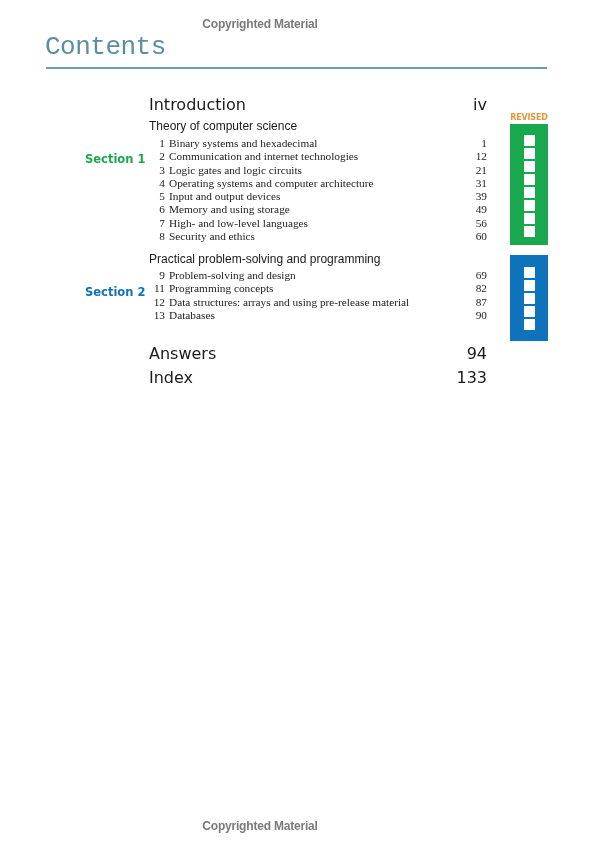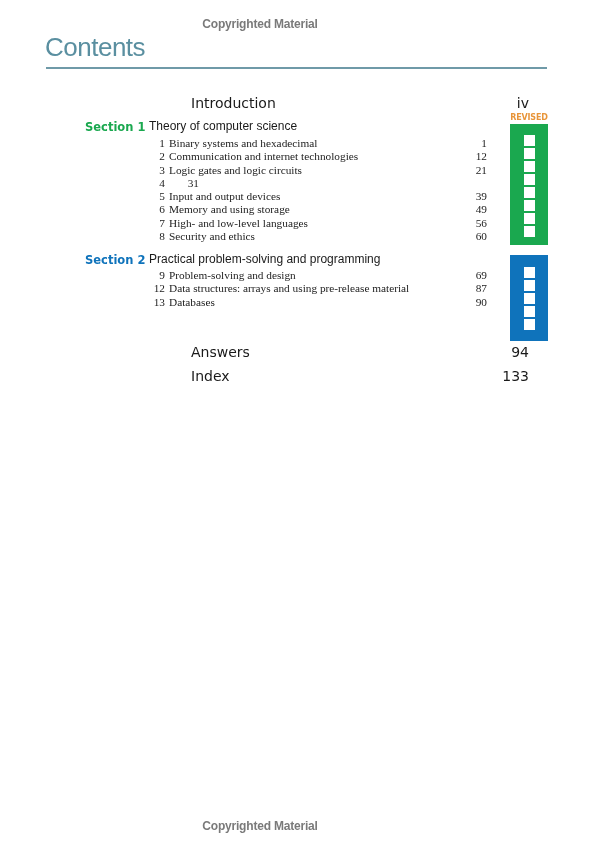--- a/index.html
+++ b/index.html
@@ -26,51 +26,51 @@
       color: #7a7a7a;
       letter-spacing: -0.2px;
     }
     .watermark.top { top: 17px; }
     .watermark.bottom { top: 819px; }
 
     .page-title {
       position: absolute;
       left: 45px;
       top: 32px;
-      font-family: Liberation Sans, sans-serif;
+      font-family: Liberation Mono, monospace;
       font-size: 26px;
       color: #5a8fa0;
       letter-spacing: -0.5px;
     }
     .title-rule {
       position: absolute;
       left: 46px;
       top: 67px;
       width: 501px;
       height: 2px;
       background: #6f9aa8;
     }
 
     .toc-main {
       position: absolute;
       left: 149px;
       width: 338px;
       font-family: "DejaVu Sans", sans-serif;
-      font-size: 14px;
+      font-size: 16px;
       color: #1a1a1a;
       display: flex;
       justify-content: space-between;
-      margin-left: 42px;
     }
     .section-label {
       position: absolute;
       left: 85px;
       font-family: "DejaVu Sans", sans-serif;
       font-weight: bold;
       font-size: 11.5px;
+      margin-top: 32px;
     }
     .section-title {
       position: absolute;
       left: 149px;
       font-family: Liberation Sans, sans-serif;
       font-size: 12px;
       color: #1a1a1a;
     }
     .chapter-list {
       position: absolute;
@@ -165,20 +165,21 @@
     <span class="chapter-title">Communication and internet technologies</span>
     <span class="chapter-page">12</span>
   </div>
   <div class="chapter-row">
     <span class="chapter-num">3</span>
     <span class="chapter-title">Logic gates and logic circuits</span>
     <span class="chapter-page">21</span>
   </div>
   <div class="chapter-row">
     <span class="chapter-num">4</span>
+    <span class="chapter-title">Operating systems and computer architecture</span>
     <span class="chapter-page">31</span>
   </div>
   <div class="chapter-row">
     <span class="chapter-num">5</span>
     <span class="chapter-title">Input and output devices</span>
     <span class="chapter-page">39</span>
   </div>
   <div class="chapter-row">
     <span class="chapter-num">6</span>
     <span class="chapter-title">Memory and using storage</span>
@@ -198,20 +199,25 @@
 
 <div class="section-label" style="top:253px; color:#0f73bb;">Section 2</div>
 <div class="section-title" style="top:252px;">Practical problem-solving and programming</div>
 <div class="chapter-list" style="top:269px;">
   <div class="chapter-row">
     <span class="chapter-num">9</span>
     <span class="chapter-title">Problem-solving and design</span>
     <span class="chapter-page">69</span>
   </div>
   <div class="chapter-row">
+    <span class="chapter-num">11</span>
+    <span class="chapter-title">Programming concepts</span>
+    <span class="chapter-page">82</span>
+  </div>
+  <div class="chapter-row">
     <span class="chapter-num">12</span>
     <span class="chapter-title">Data structures: arrays and using pre-release material</span>
     <span class="chapter-page">87</span>
   </div>
   <div class="chapter-row">
     <span class="chapter-num">13</span>
     <span class="chapter-title">Databases</span>
     <span class="chapter-page">90</span>
   </div>
 </div>

